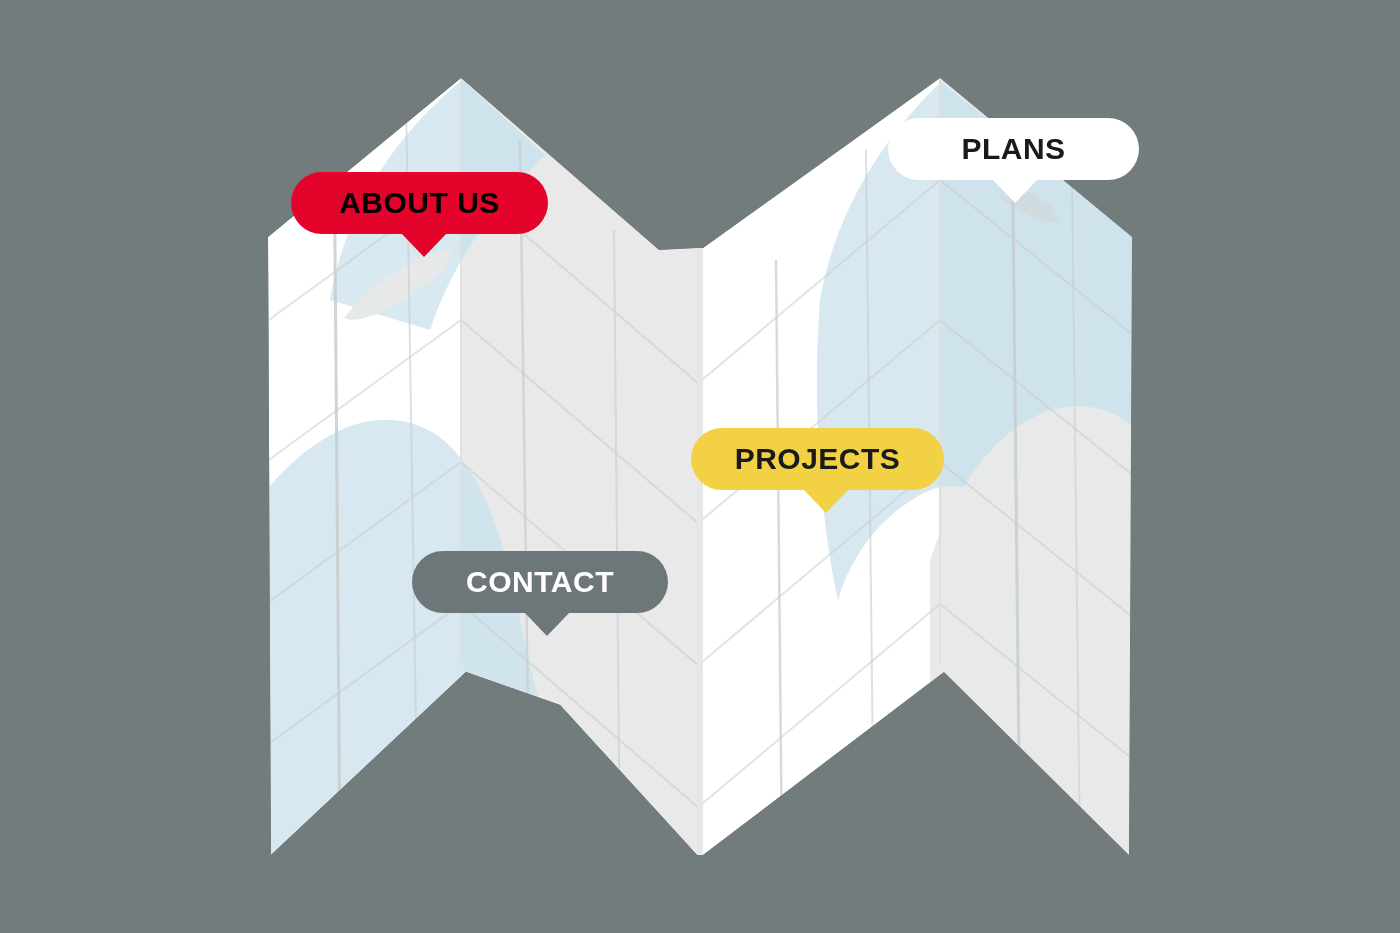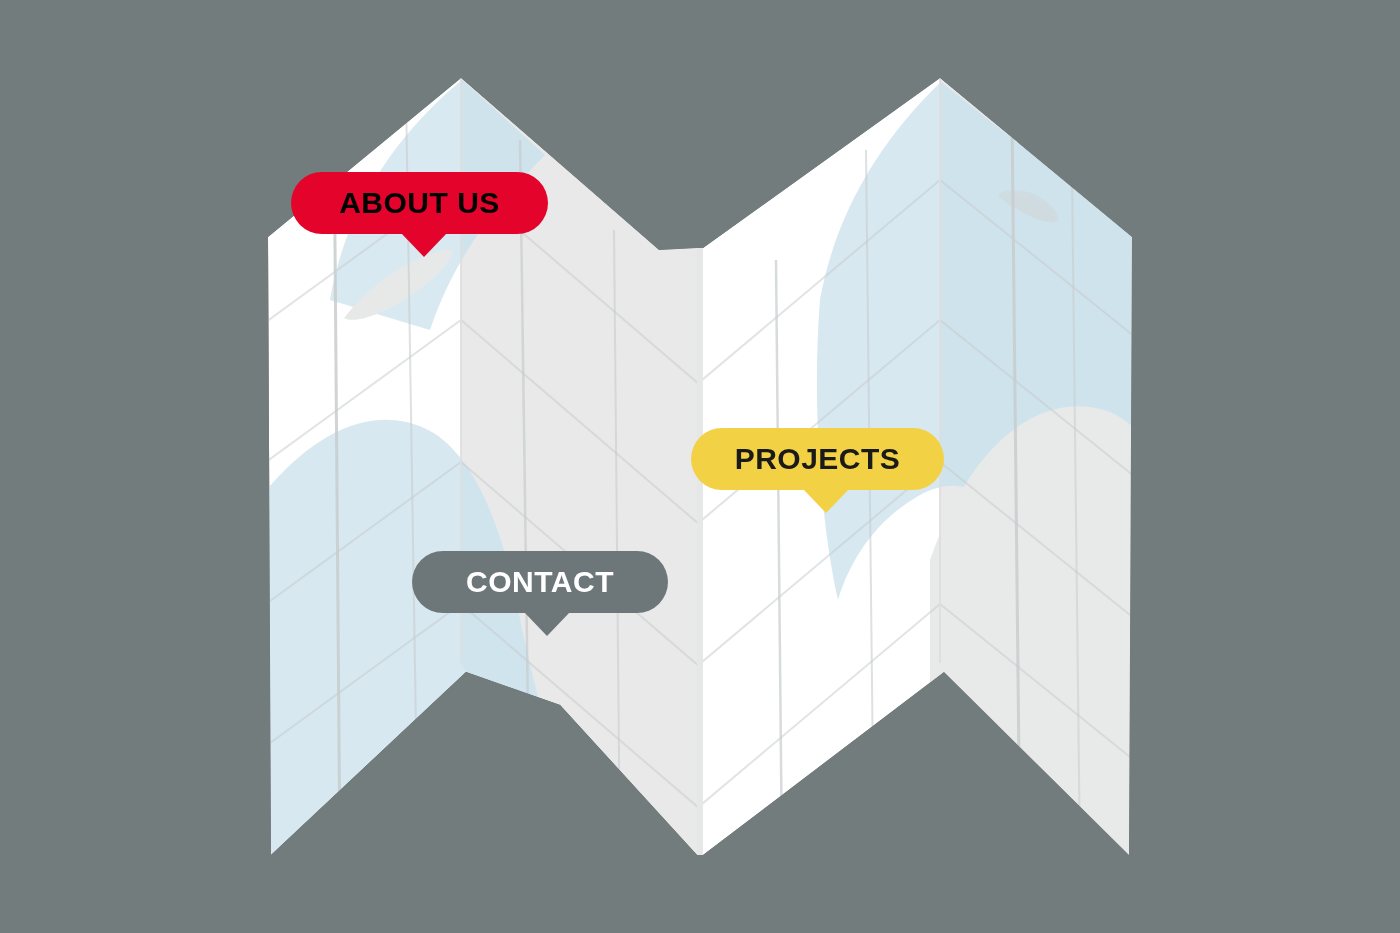--- a/index.html
+++ b/index.html
@@ -207,20 +207,24 @@
                M 271,855 L 268,237 L 461,78 L 659,250 L 697,248 L 703,248 L 940,78 L 1132,237 L 1129,855
                L 944,672 L 703,855 L 697,855 L 560,705 L 466,672 Z" fill-rule="evenodd"></path>
     </g>
   </svg>
 
   <div class="pin" id="pin-about" style="background:#e3032b;color:#000000;min-width:257px;">
     <span class="pin-label">ABOUT US</span>
     <span class="pin-tail" style="border-top:24px solid #e3032b;"></span>
   </div>
 
+  <div class="pin" id="pin-plans" style="background:#ffffff;color:#1a1a1a;min-width:251px;">
+    <span class="pin-label">PLANS</span>
+    <span class="pin-tail" style="border-top:24px solid #ffffff;"></span>
+  </div>
 
   <div class="pin" id="pin-projects" style="background:#f2d244;color:#1a1a1a;min-width:253px;">
     <span class="pin-label">PROJECTS</span>
     <span class="pin-tail" style="border-top:24px solid #f2d244;"></span>
   </div>
 
   <div class="pin" id="pin-contact" style="background:#6d7779;color:#ffffff;min-width:256px;">
     <span class="pin-label">CONTACT</span>
     <span class="pin-tail" style="border-top:24px solid #6d7779;"></span>
   </div>

